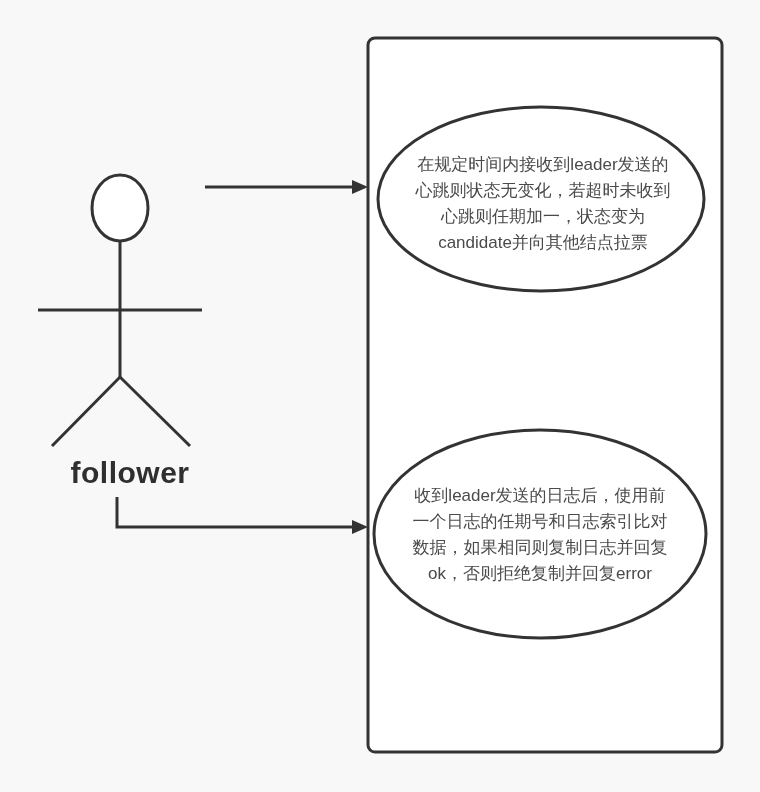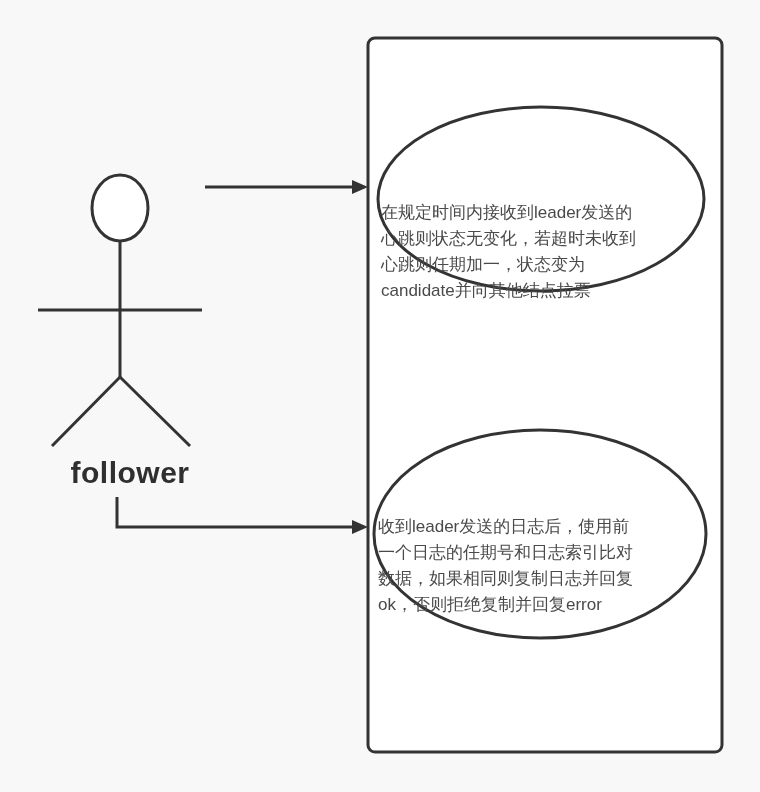--- a/index.html
+++ b/index.html
@@ -17,28 +17,27 @@
     overflow:hidden;
   }
   .canvas{position:relative;width:760px;height:792px;}
   .canvas svg{position:absolute;left:0;top:0;}
   .shape{fill:var(--shape_fill);stroke:var(--stroke);stroke-width:3;}
   .stroke-line{fill:none;stroke:var(--stroke);stroke-width:3;stroke-linejoin:miter;}
   .arrow-head{fill:var(--stroke);stroke:none;}
   .uc-text{
     position:absolute;
     white-space:pre-line;
-    text-align:left;
+    text-align:center;
     font-size:17px;
     line-height:26px;
     color:var(--text);
-    margin-top:48px;
   }
   .uc1{left:381px;top:152px;width:324px;}
-  .uc2{left:378px;top:466px;width:324px;}
+  .uc2{left:378px;top:483px;width:324px;}
   .actor-label{
     position:absolute;
     left:40px;top:456px;width:180px;
     text-align:center;
     font-size:30px;
     font-weight:700;
     letter-spacing:0.5px;
     color:var(--label_text);
   }
 </style>

